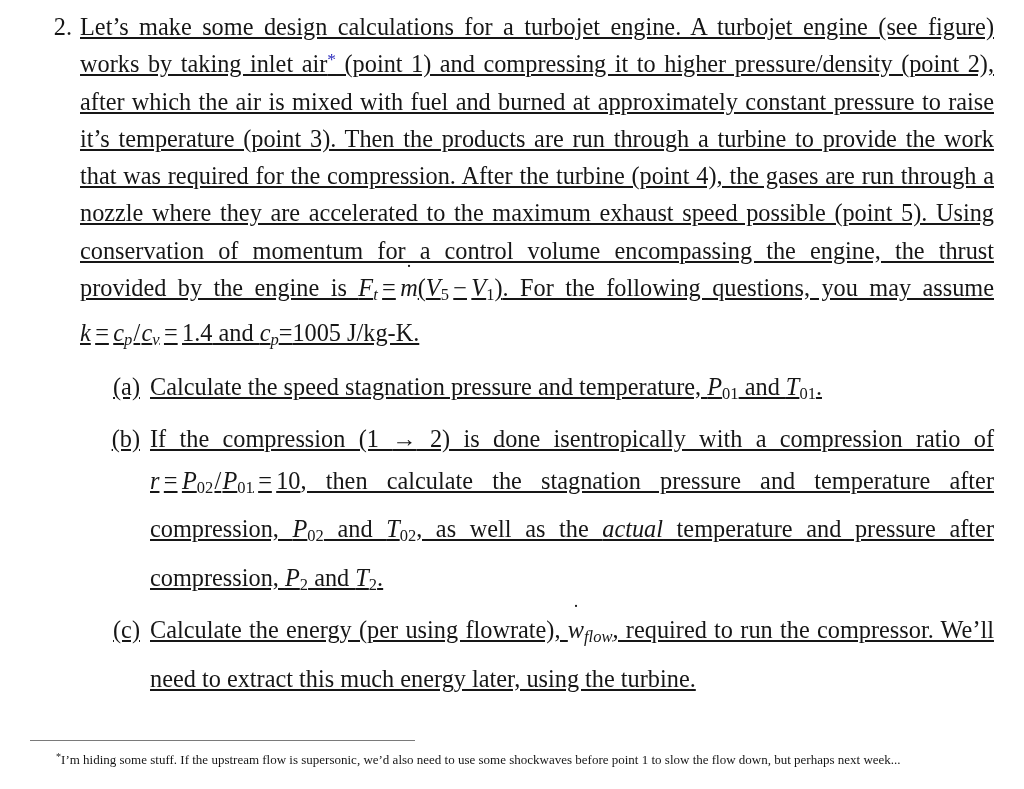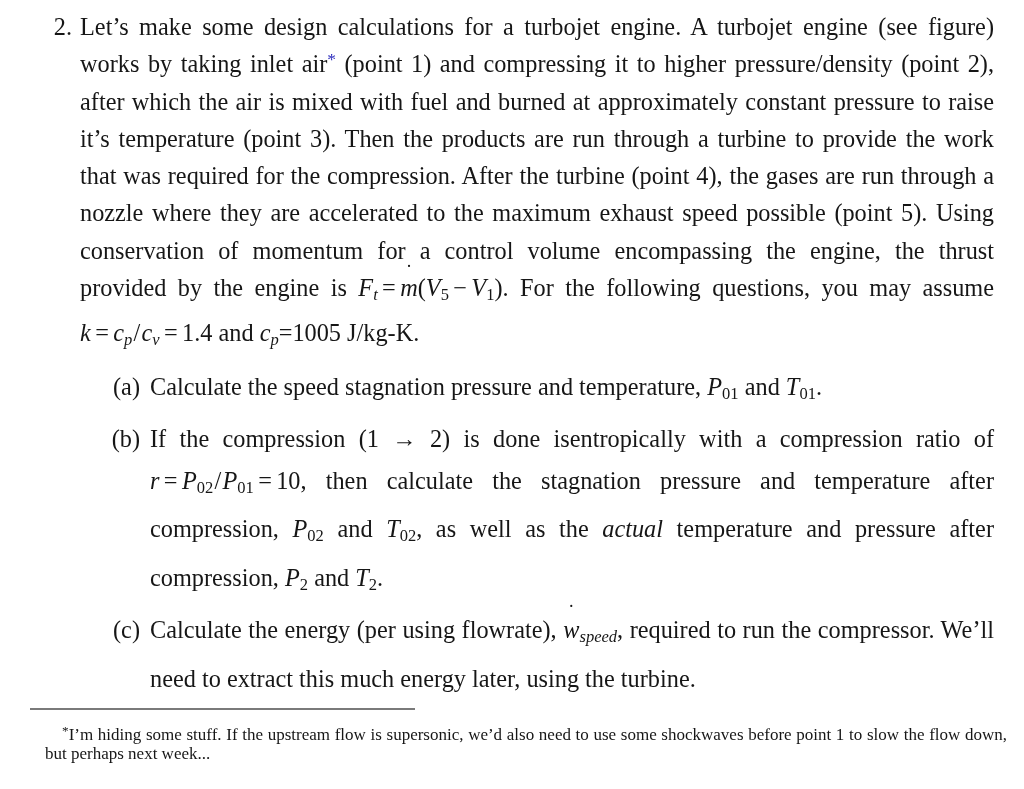--- a/index.html
+++ b/index.html
@@ -33,20 +33,21 @@
     flex: 0 0 auto;
     width: 42px;
     text-align: right;
     padding-right: 8px;
     font-size: 24.3px;
     line-height: 37.3px;
   }
   .problem-body {
     flex: 1 1 auto;
     min-width: 0;
+    text-decoration: underline;
   }
   .para {
     font-size: 24.3px;
     line-height: 37.3px;
     text-align: justify;
     text-justify: inter-word;
     hyphens: none;
     margin: 0;
   }
 
@@ -126,25 +127,25 @@
     bottom: 10px;
     width: 964px;
   }
   .footnote-rule {
     width: 385px;
     height: 1.4px;
     background: #7a7a7a;
     margin-bottom: 9px;
   }
   .footnote-text {
-    font-size: 17px;
+    font-size: 13px;
     line-height: 19.6px;
     text-align: justify;
     text-justify: inter-word;
-    margin: 15px;
+    margin: 9px;
     width: 962px;
   }
   .footnote-text .fn-star {
     font-size: 0.78em;
     vertical-align: 0.40em;
     line-height: 0;
   }
   .fn-indent { display: inline-block; width: 17px; }
 </style>
 </head>
@@ -167,21 +168,21 @@
           <div class="subpart-body"><span>Calculate the speed stagnation pressure and temperature, </span><span class="math"><span>P</span><sub>01</sub></span><span> and </span><span class="math"><span>T</span><sub>01</sub></span><span>.</span></div>
         </div>
 
         <div class="subpart">
           <div class="subpart-label">(b)</div>
           <div class="subpart-body"><span>If the compression (1 </span><span>→</span><span> 2) is done isentropically with a compression ratio of </span><span class="math"><span>r</span><span class="op">=</span><span>P</span><sub>02</sub><span class="up thin">/</span><span>P</span><sub>01</sub><span class="op">=</span><span class="up">10</span></span><span>, then calculate the stagnation pressure and temperature after compression, </span><span class="math"><span>P</span><sub>02</sub></span><span> and </span><span class="math"><span>T</span><sub>02</sub></span><span>, as well as the </span><span class="ital">actual</span><span> temperature and pressure after compression, </span><span class="math"><span>P</span><sub>2</sub></span><span> and </span><span class="math"><span>T</span><sub>2</sub></span><span>.</span></div>
         </div>
 
         <div class="subpart">
           <div class="subpart-label">(c)</div>
-          <div class="subpart-body"><span>Calculate the energy (per using flowrate), </span><span class="math"><span class="dotted"><span class="dot">̇</span><span>w</span></span><sub class="it">speed</sub></span><span>, required to run the compressor. We’ll need to extract this much energy later, using the turbine.</span></div>
+          <div class="subpart-body"><span>Calculate the energy (per using flowrate), </span><span class="math"><span class="dotted"><span class="dot">̇</span><span>w</span></span><sub class="it">flow</sub></span><span>, required to run the compressor. We’ll need to extract this much energy later, using the turbine.</span></div>
         </div>
 
       </div>
     </div>
   </div>
 
   <div class="footnote-area">
     <div class="footnote-rule"></div>
     <p class="footnote-text"><span class="fn-indent"></span><span class="fn-star">*</span><span>I’m hiding some stuff. If the upstream flow is supersonic, we’d also need to use some shockwaves before point 1 to slow the flow down, but perhaps next week...</span></p>
   </div>

